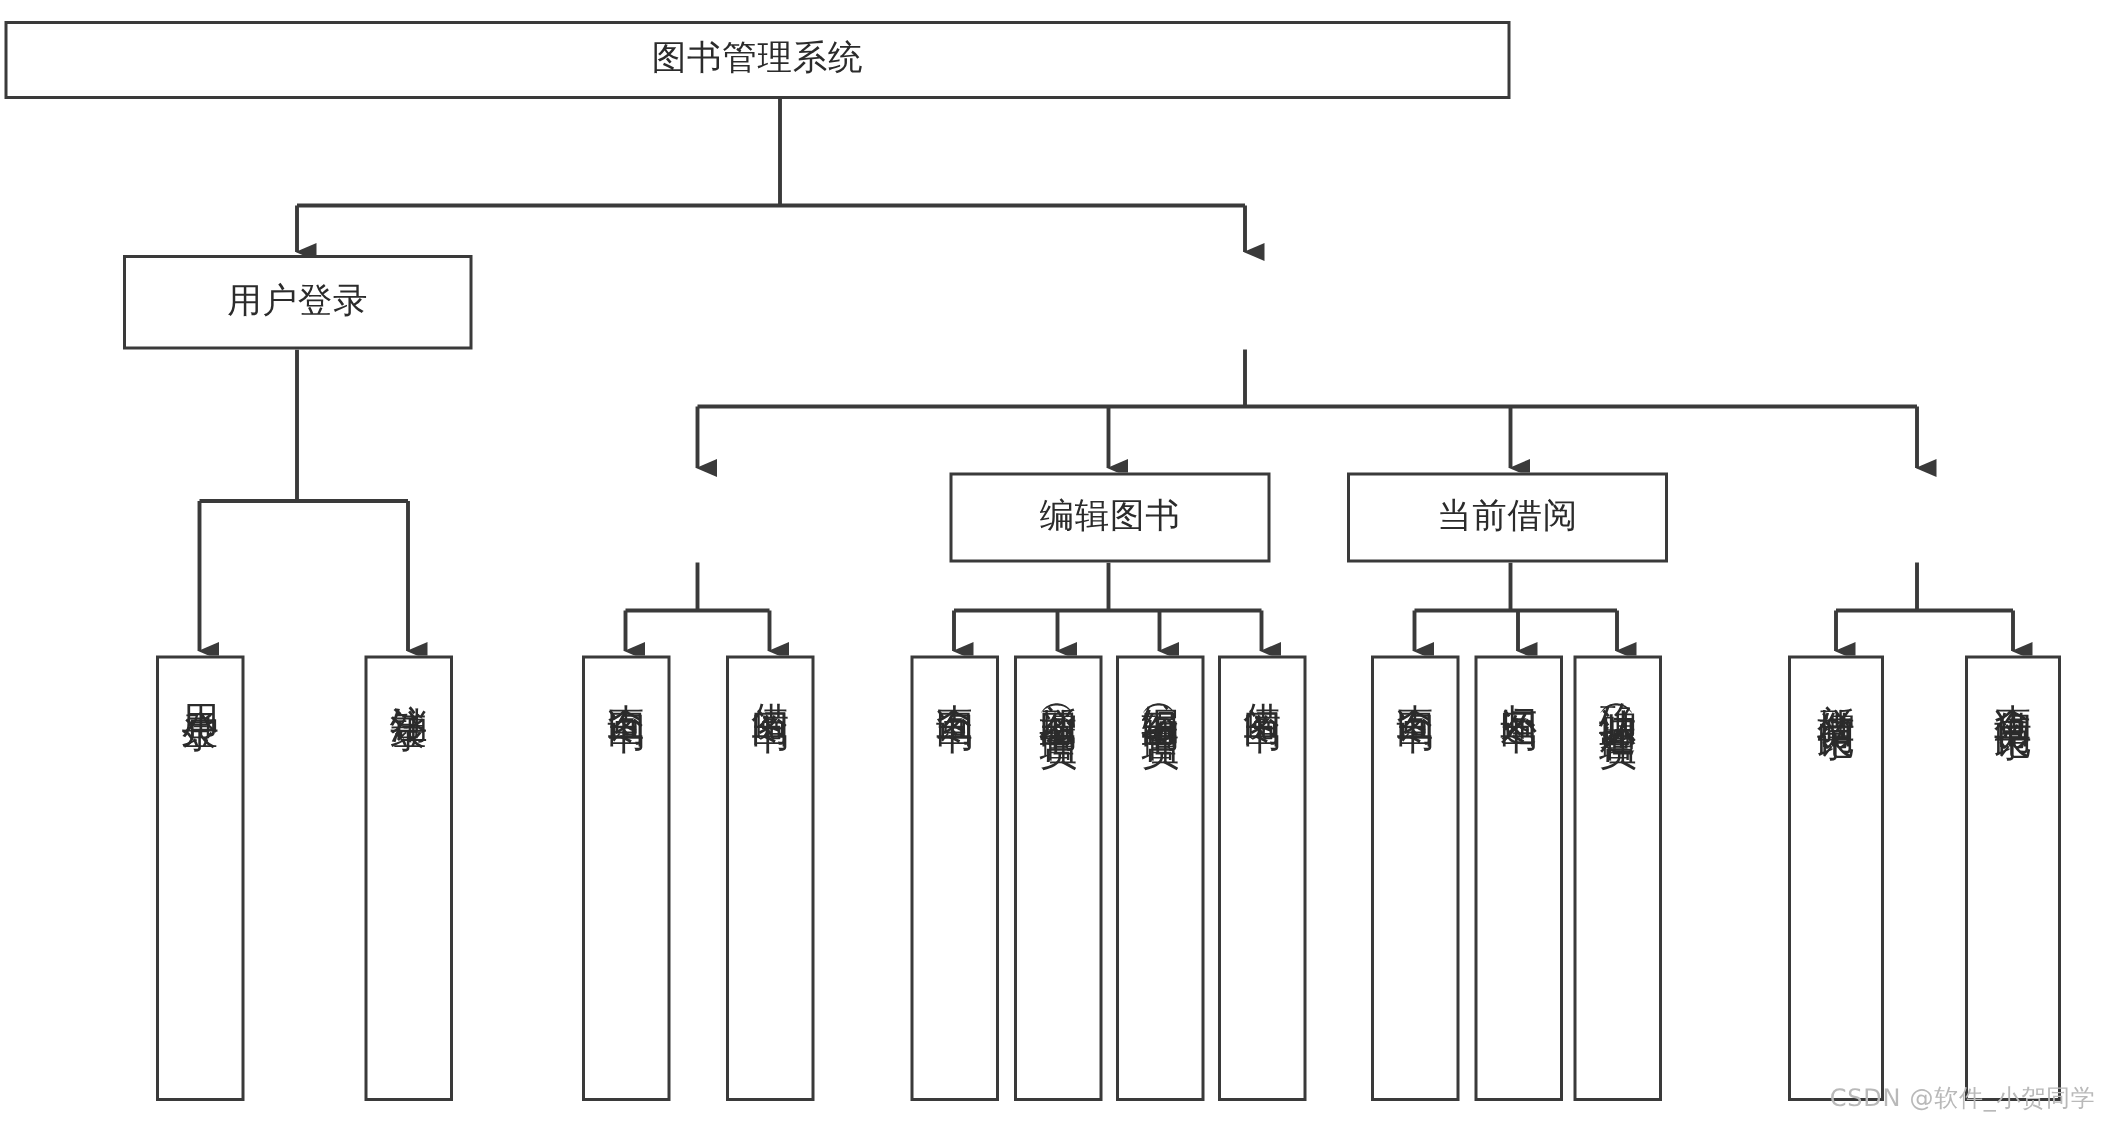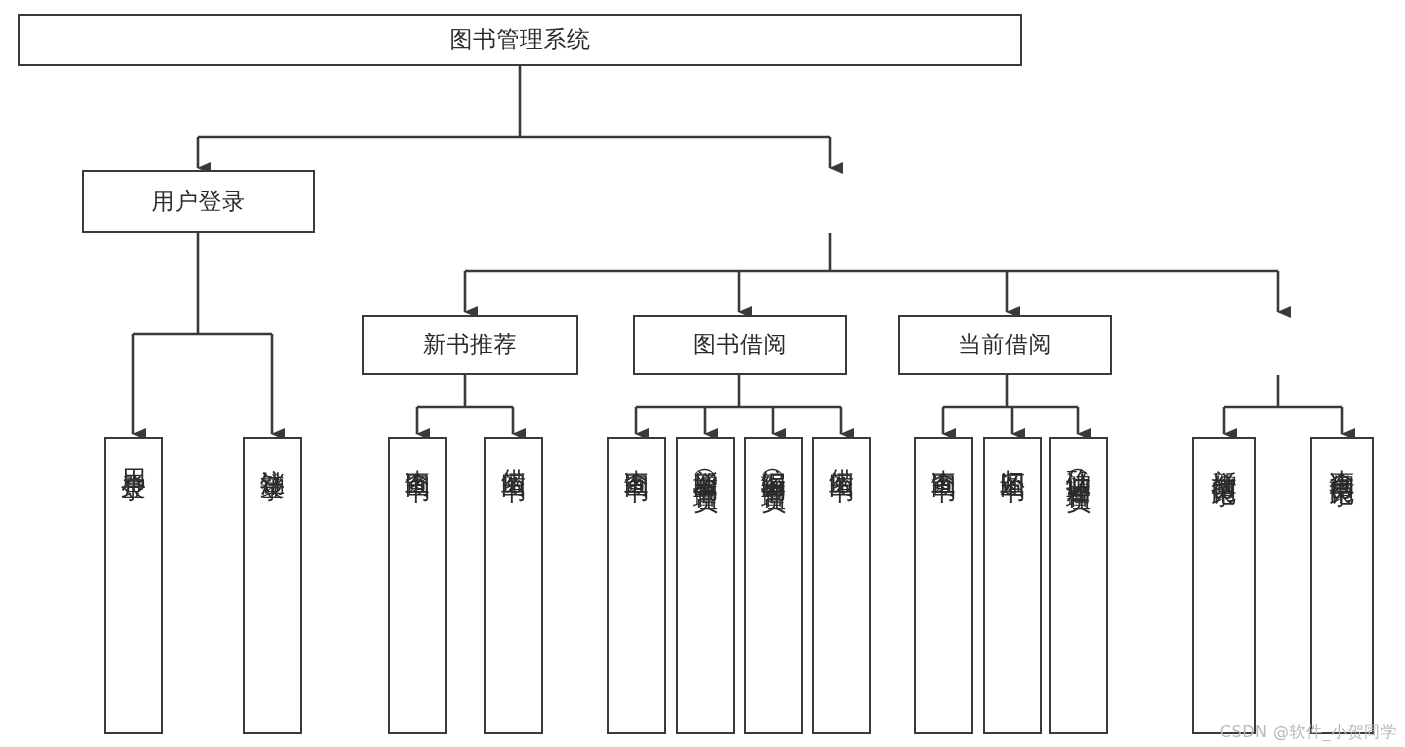--- a/index.html
+++ b/index.html
@@ -125,35 +125,32 @@
       <path d="M 1012 407 L 1012 434" marker-end="url(#arrow)"></path>
       <path d="M 1078 407 L 1078 434" marker-end="url(#arrow)"></path>
 
       <path d="M 1278 375 L 1278 407"></path>
       <path d="M 1224 407 L 1342 407"></path>
       <path d="M 1224 407 L 1224 434" marker-end="url(#arrow)"></path>
       <path d="M 1342 407 L 1342 434" marker-end="url(#arrow)"></path>
     </g>
   </svg>
 
-  <div class="node horizontal root" style="left:18px; top:14px; width:1004px; height:52px;">
+  <div class="node horizontal root" style="left:3px; top:14px; width:1004px; height:52px;">
     <span class="node-label">图书管理系统</span>
   </div>
 
   <div class="node horizontal" style="left:82px; top:170px; width:233px; height:63px;">
     <span class="node-label">用户登录</span>
   </div>
 
 
-  <div class="node horizontal" style="left:362px; top:315px; width:216px; height:60px;">
-    <span class="node-label">新书推荐</span>
-  </div>
 
   <div class="node horizontal" style="left:633px; top:315px; width:214px; height:60px;">
-    <span class="node-label">图书借阅</span>
+    <span class="node-label">编辑图书</span>
   </div>
 
   <div class="node horizontal" style="left:898px; top:315px; width:214px; height:60px;">
     <span class="node-label">当前借阅</span>
   </div>
 
 
   <div class="node vertical" style="left:104px; top:437px; width:59px; height:297px;">
     <span class="node-label">用户登录</span>
   </div>

